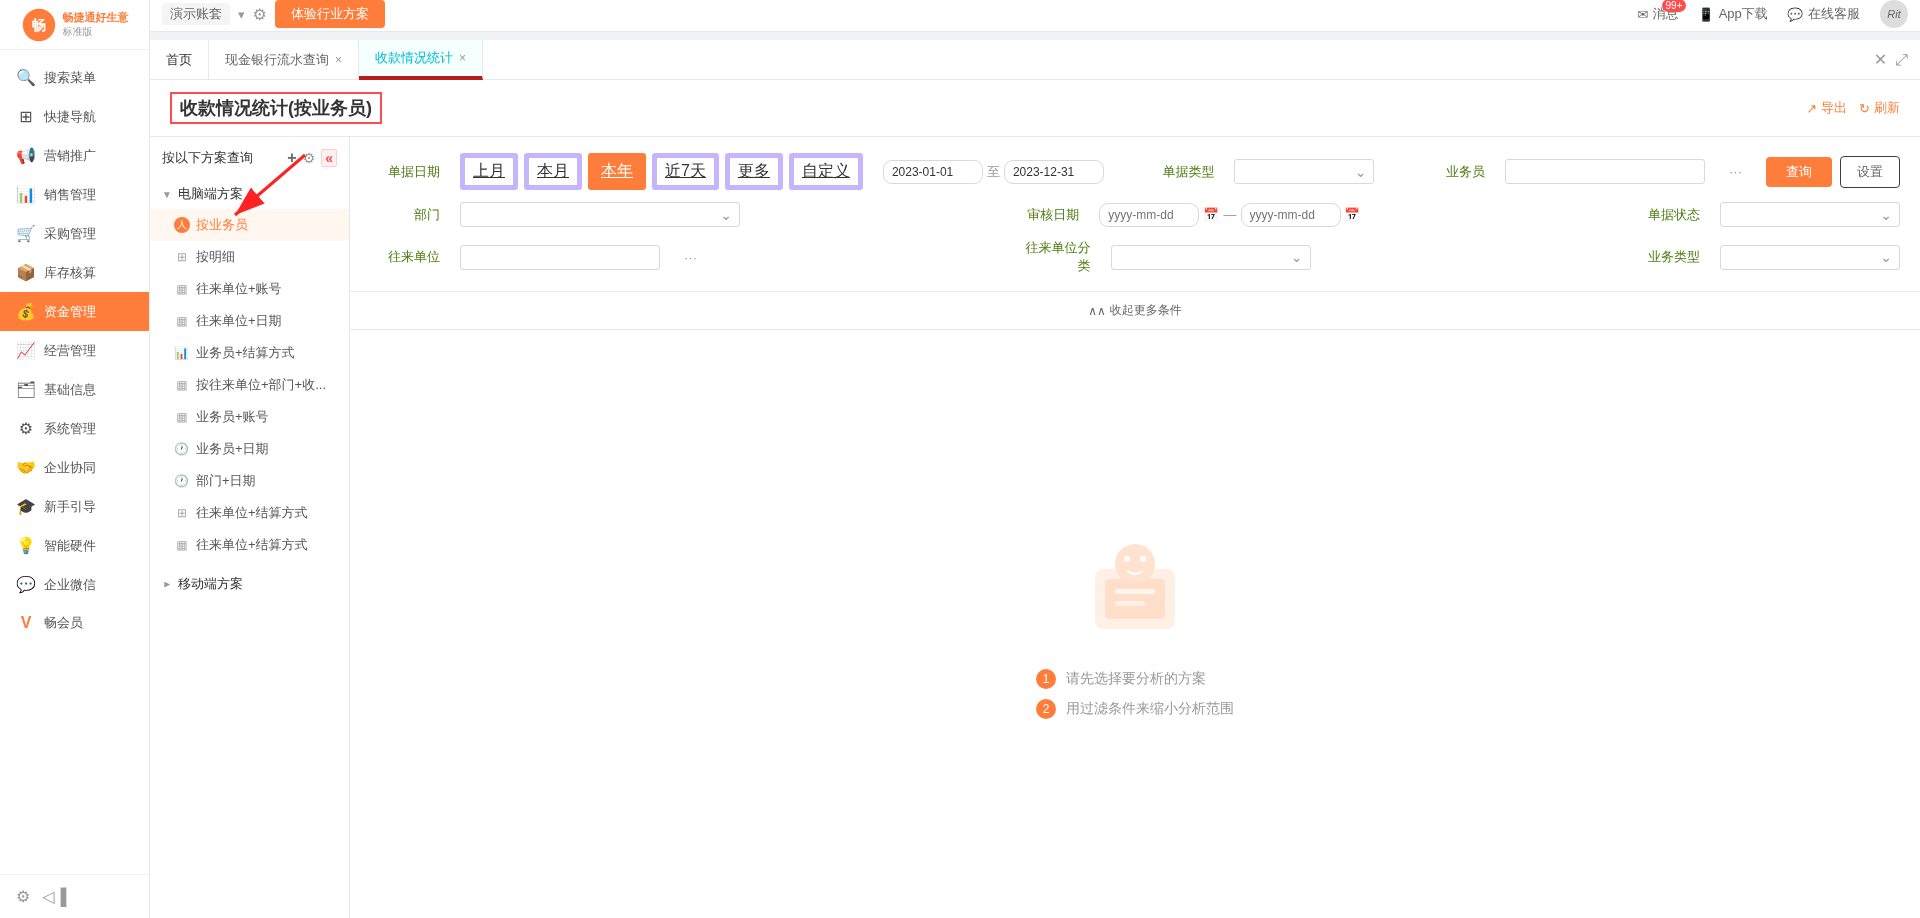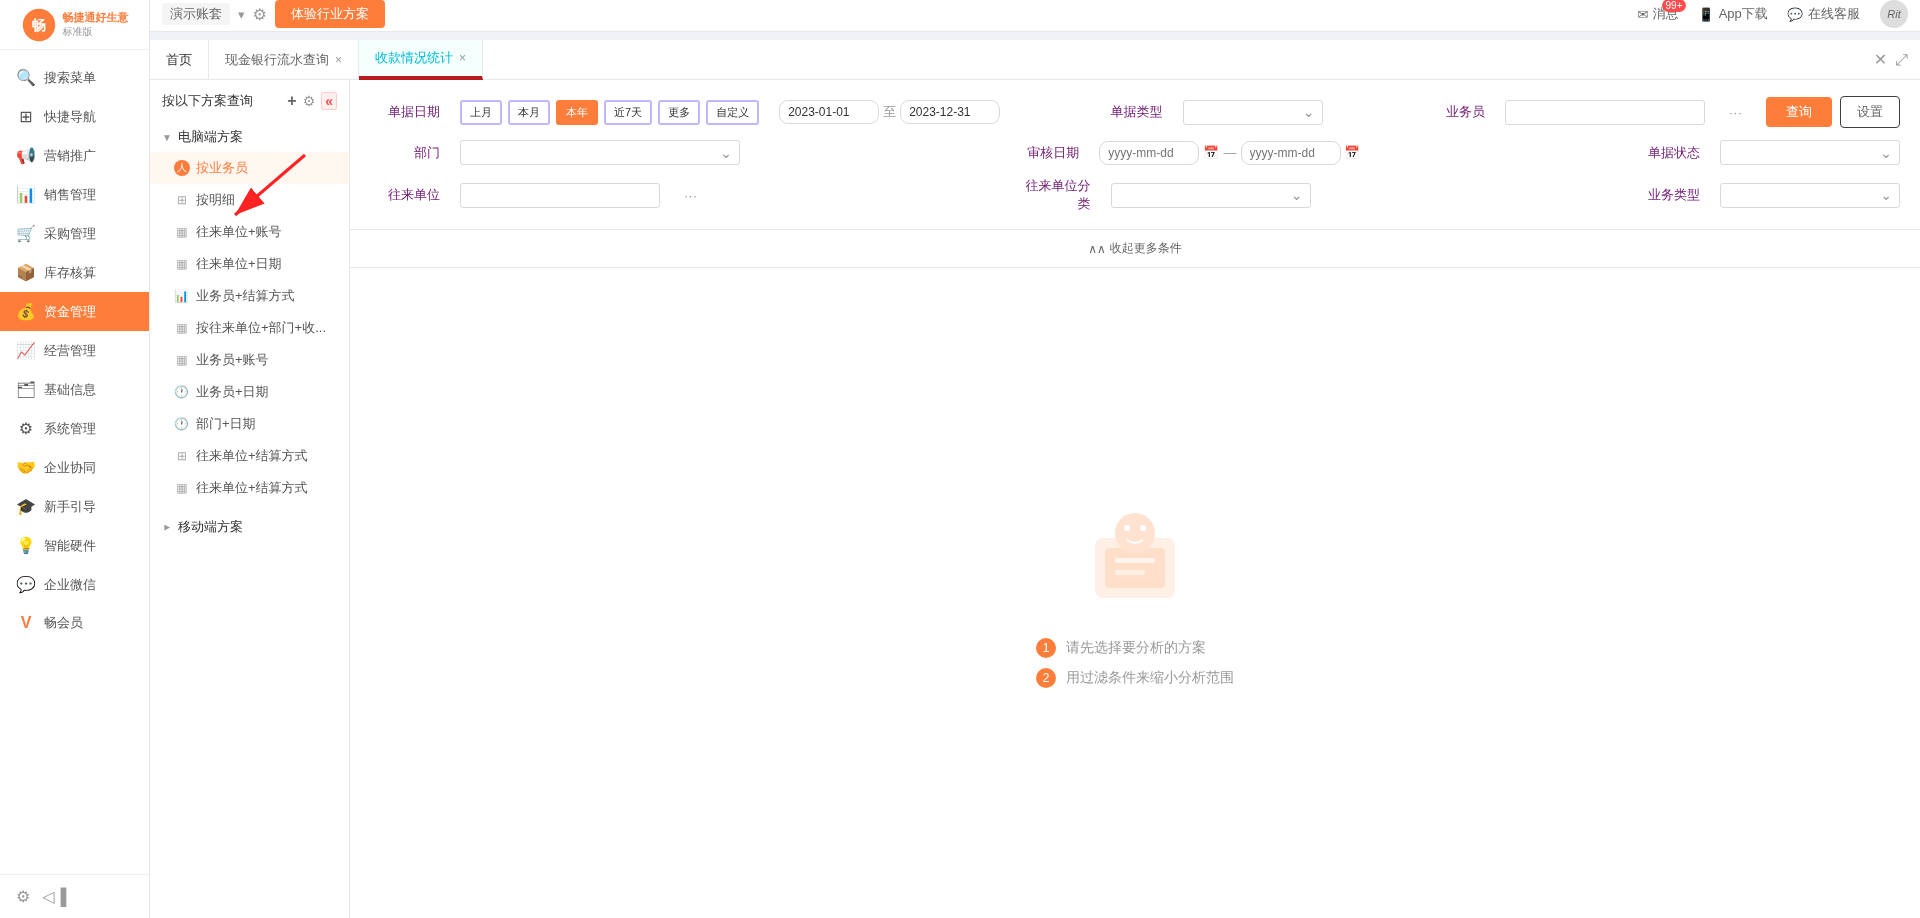--- a/index.html
+++ b/index.html
@@ -318,39 +318,40 @@
       border-bottom: 1px solid #e8e8e8;
     }
     .filter-row {
       display: flex;
       align-items: center;
       gap: 20px;
       margin-bottom: 12px;
     }
     .filter-row:last-child { margin-bottom: 0; }
     .filter-label {
-      color: #701a75;
+      color: #4d7c0f;
       font-size: 13px;
       width: 70px;
       flex-shrink: 0;
       text-align: right;
     }
     .filter-date-group {
       display: flex;
       align-items: center;
       gap: 6px;
     }
     .date-btn {
       padding: 3px 8px;
-      border: 2px solid #c4b5fd;
+      border: 5px solid #c4b5fd;
       border-radius: 3px;
       background: #fff;
       color: #333;
       cursor: pointer;
-      font-size: 11px;
+      font-size: 16px;
+      text-decoration: underline;
     }
     .date-btn.active {
       background: #ff7d3b;
       color: #fff;
       border-color: #ff7d3b;
     }
     .date-input-group {
       display: flex;
       align-items: center;
       gap: 4px;
@@ -603,20 +604,33 @@
     <div class="tab-item active">
       <span>收款情况统计</span>
       <span class="tab-close">×</span>
     </div>
     <div class="tab-bar-right">
       <span class="tab-window-btn">✕</span>
       <span class="tab-window-btn">⤢</span>
     </div>
   </div>
 
+  <div class="page-header">
+    <div class="page-title">收款情况统计(按业务员)</div>
+    <div class="page-actions">
+      <button class="action-btn">
+        <span>↗</span>
+        <span>导出</span>
+      </button>
+      <button class="action-btn">
+        <span>↻</span>
+        <span>刷新</span>
+      </button>
+    </div>
+  </div>
 
   <div class="content-area">
 
     <div class="scheme-panel">
       <div class="scheme-header">
         <span class="scheme-header-title">按以下方案查询</span>
         <div class="scheme-header-icons">
           <span style="font-size:16px;font-weight:bold;color:#666;">+</span>
           <span style="font-size:14px;">⚙</span>
           <span style="font-size:14px;font-weight:bold;color:#ff4d4f;background:#fff0f0;border:1px solid #ffccc7;border-radius:2px;padding:0 3px;">«</span>

